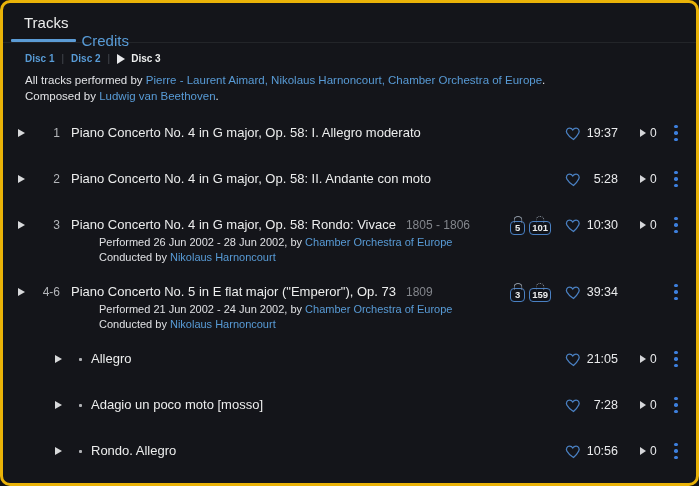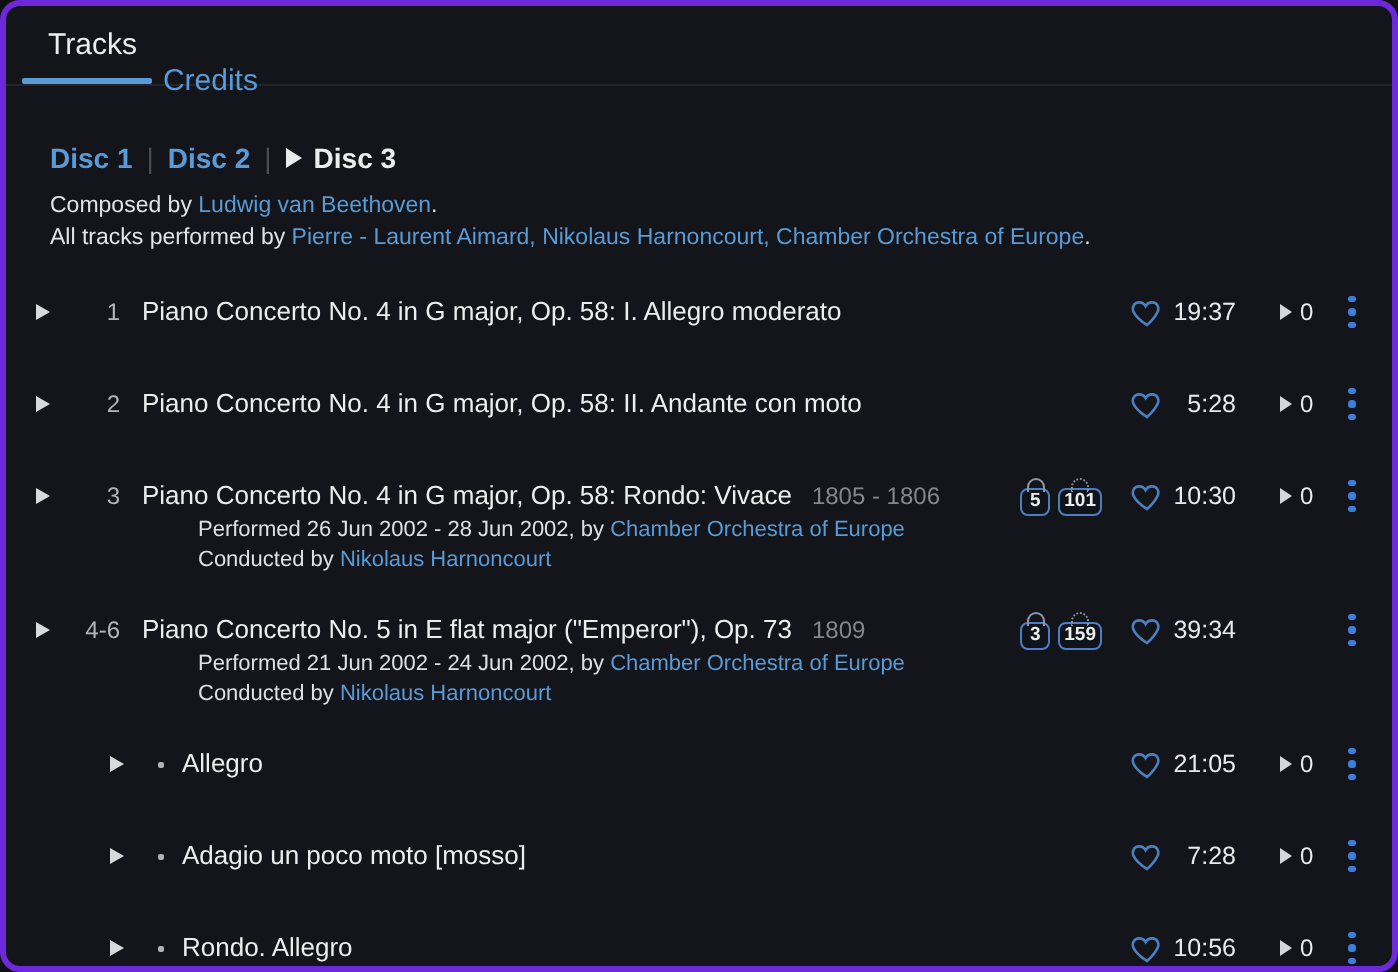--- a/index.html
+++ b/index.html
@@ -1,21 +1,21 @@
 <!DOCTYPE html>
 <html><head>
 <meta charset="utf-8">
 <style>
   * { box-sizing: border-box; margin: 0; padding: 0; }
   html,body { background:#101013; }
   body { font-family: "Liberation Sans", sans-serif; }
   .frame {
     width: 699px; height: 486px;
     background: #14151a;
-    border: 3px solid #6d28d9;
+    border: 3px solid #eab308;
     border-radius: 10px;
     overflow: hidden;
     color: #e9eaec;
   }
   
   .tabbar {
     height: 40px;
     display: flex; align-items: stretch;
     padding-left: 16px;
     border-bottom: 1px solid #232529;
@@ -28,23 +28,23 @@
   }
   .tab.active { color: #eceded; }
   .tab.active::after {
     content: ""; position: absolute;
     left: -8px; right: -3px; bottom: 0; height: 3px;
     background: #5b9bd5; border-radius: 1px;
   }
   .tab.inactive { color: #589bd6; margin-top: 35px; }
   
   .discnav {
-    margin: 28px 0 0 22px;
+    margin: 10px 0 0 22px;
     display: flex; align-items: flex-start;
-    font-size: 14px; font-weight: 700;
+    font-size: 10px; font-weight: 700;
   }
   .disc-link { color: #589bd6; cursor: pointer; }
   .disc-sep { color: #4a4d54; margin: 0 7px; font-weight: 400; }
   .disc-current { color: #eceded; display: flex; align-items: center; }
   .tri {
     display: inline-block; width: 0; height: 0;
     border-left: 8px solid #e9eaec;
     border-top: 5px solid transparent;
     border-bottom: 5px solid transparent;
     margin-right: 6px;
@@ -134,24 +134,24 @@
     <span class="disc-link">Disc 2</span>
     <span class="disc-sep">|</span>
     <span class="disc-current">
       <span class="tri"></span>
       <span>Disc 3</span>
     </span>
   </div>
 
   <div class="head-info">
     <div>
+      <span>All tracks performed by </span><span class="link">Pierre - Laurent Aimard, Nikolaus Harnoncourt, Chamber Orchestra of Europe</span><span>.</span>
+    </div>
+    <div>
       <span>Composed by </span><span class="link">Ludwig van Beethoven</span><span>.</span>
-    </div>
-    <div>
-      <span>All tracks performed by </span><span class="link">Pierre - Laurent Aimard, Nikolaus Harnoncourt, Chamber Orchestra of Europe</span><span>.</span>
     </div>
   </div>
 
   <div class="list">
 
     <div class="row">
       <span class="play-cell">
           <span class="play-tri"></span>
         </span>
       <span class="num-cell">1</span>

